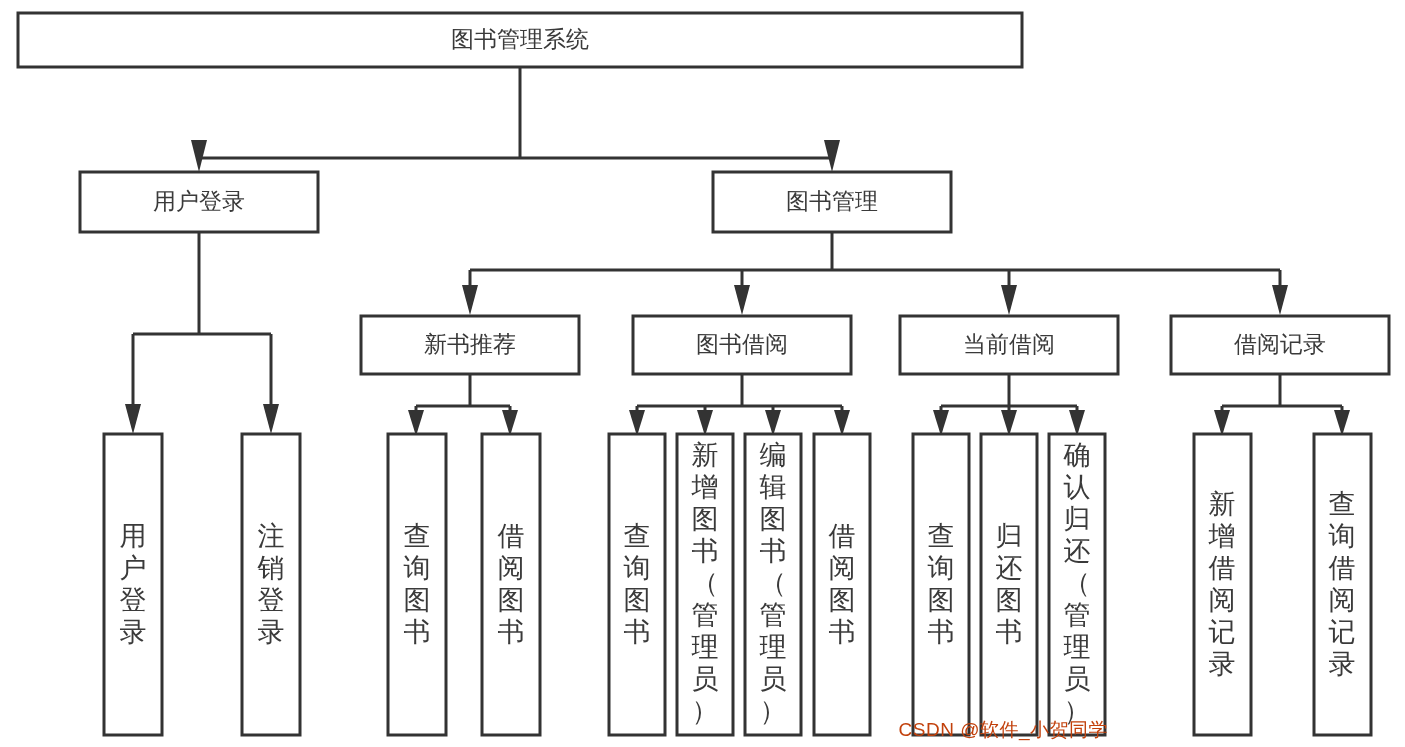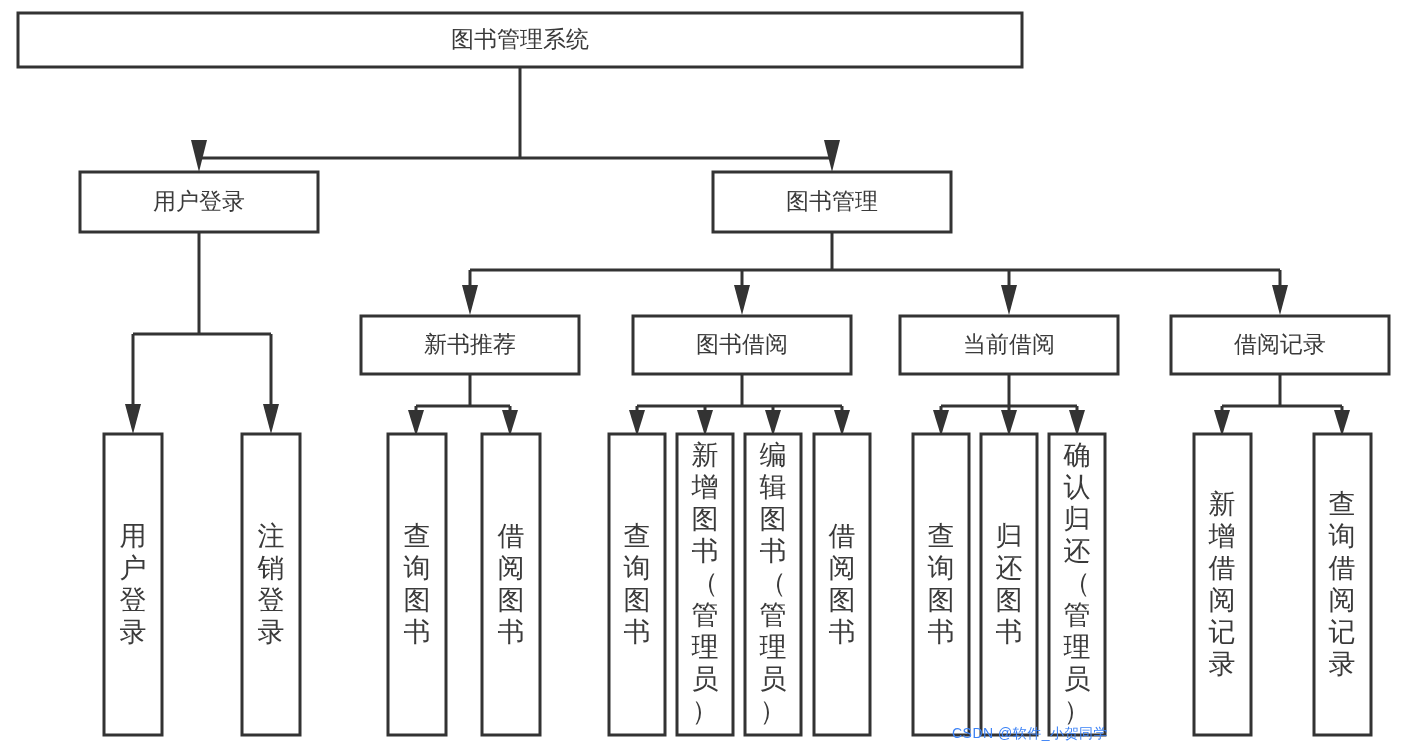--- a/index.html
+++ b/index.html
@@ -52,22 +52,22 @@
     fill: #3a3a3a;
     font-family: "Liberation Sans", "DejaVu Sans", sans-serif;
     font-size: 27px;
     text-anchor: middle;
   }
   .watermark {
     position: absolute;
     right: 8px;
     bottom: 4px;
     font-family: "Liberation Sans", "DejaVu Sans", sans-serif;
-    font-size: 14px;
-    color: #3b82f6;
+    font-size: 19px;
+    color: #c2410c;
     letter-spacing: 0.5px;
     white-space: nowrap;
     pointer-events: none;
   }
 </style>
 </head>
 <body>
 
 <div id="diagram-root">
   <svg class="diagram" viewBox="0 0 1405 747" xmlns="http://www.w3.org/2000/svg">

